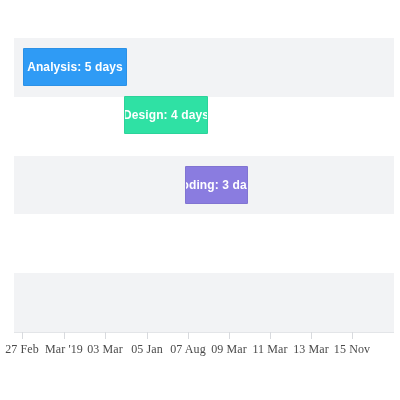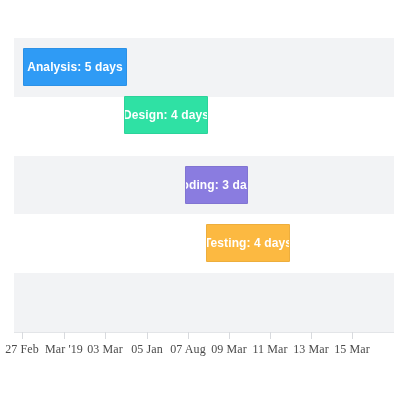--- a/index.html
+++ b/index.html
@@ -107,23 +107,20 @@
     </div>
 
     <div class="task-bar" style="left:110px; top:58px; width:84px; background:#2fe1a4;">
       <span class="task-bar-label">Design: 4 days</span>
     </div>
 
     <div class="task-bar" style="left:171px; top:127.6px; width:63px; background:#8a7ce0;">
       <span class="task-bar-label">Coding: 3 days</span>
     </div>
 
-    <div class="task-bar" style="left:192px; top:186.4px; width:84px; background:#fcb941;">
-      <span class="task-bar-label">Testing: 4 days</span>
-    </div>
 
   </div>
 
   <div id="axis-line"></div>
 
   <div class="axis-tick" style="left:22px;"></div>
   <div class="axis-tick" style="left:64px;"></div>
   <div class="axis-tick" style="left:105px;"></div>
   <div class="axis-tick" style="left:147px;"></div>
   <div class="axis-tick" style="left:188px;"></div>
@@ -133,15 +130,15 @@
   <div class="axis-tick" style="left:352px;"></div>
 
   <div class="axis-label" style="left:22px;">27 Feb</div>
   <div class="axis-label" style="left:64px;">Mar '19</div>
   <div class="axis-label" style="left:105px;text-align:center;">03 Mar</div>
   <div class="axis-label" style="left:147px;">05 Jan</div>
   <div class="axis-label" style="left:188px;">07 Aug</div>
   <div class="axis-label" style="left:229px;">09 Mar</div>
   <div class="axis-label" style="left:270px;">11 Mar</div>
   <div class="axis-label" style="left:311px;">13 Mar</div>
-  <div class="axis-label" style="left:352px;">15 Mar</div>
+  <div class="axis-label" style="left:352px;">15 Nov</div>
 
 </div>
 
 </body></html>

